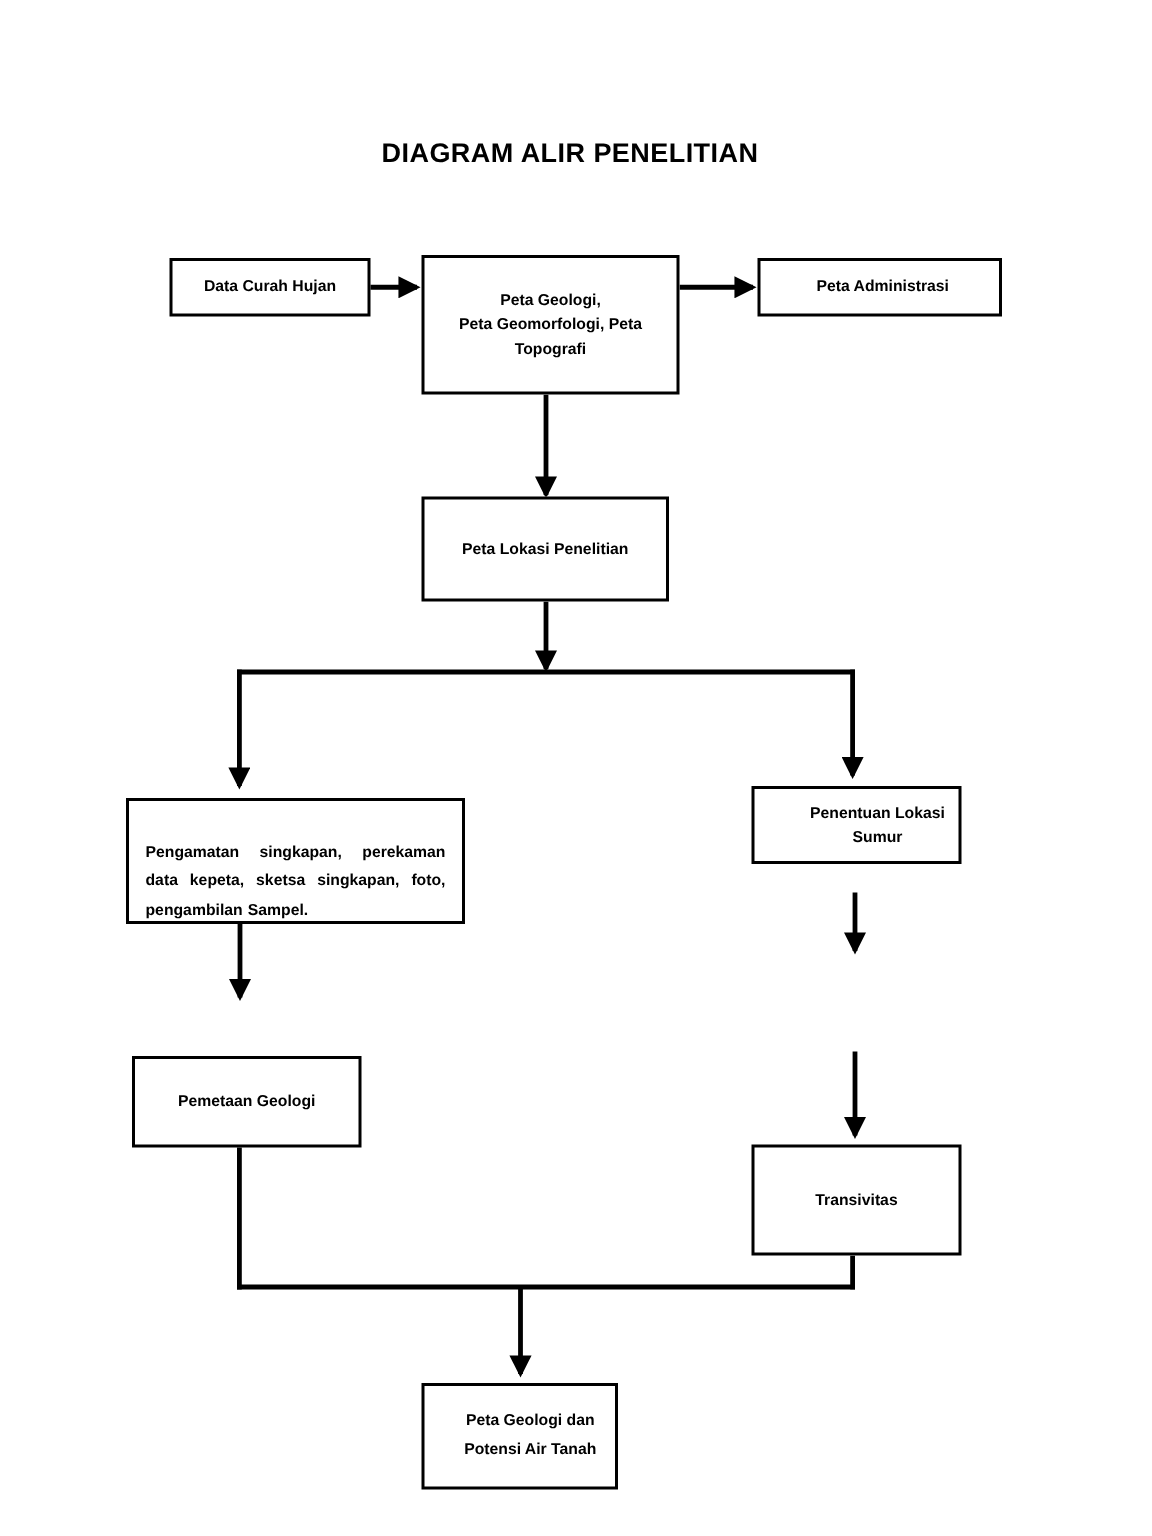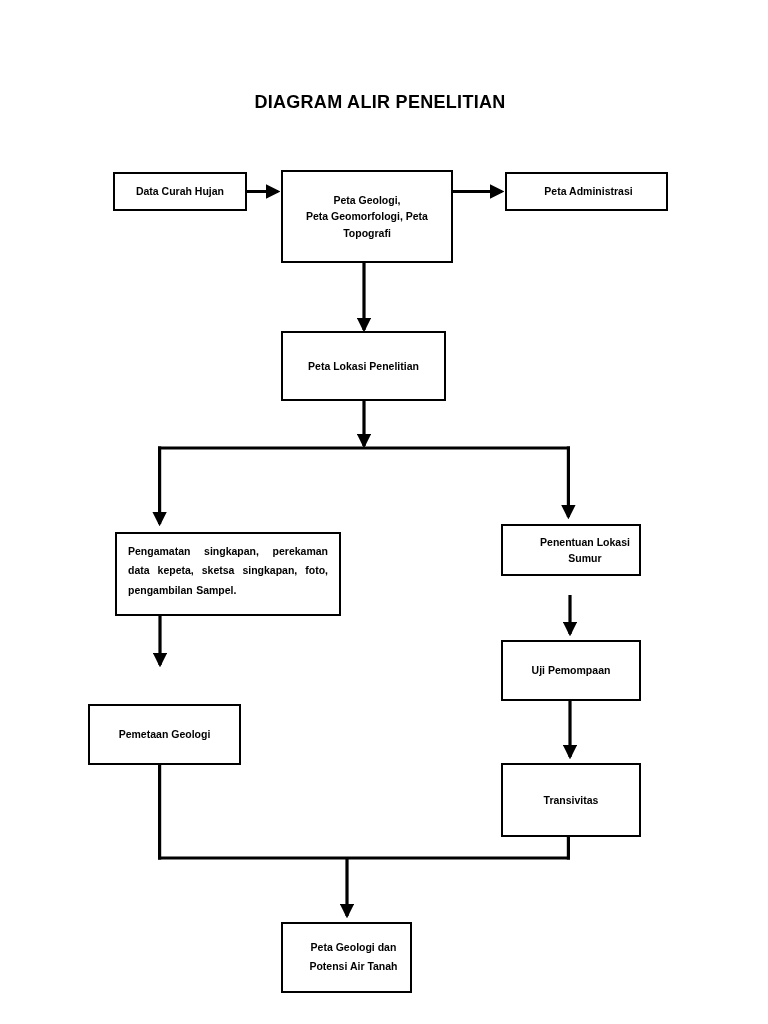--- a/index.html
+++ b/index.html
@@ -44,24 +44,23 @@
     text-align: center;
     padding: 2px 8px;
     white-space: pre-line;
     z-index: 3;
   }
   .node.justified {
     display: block;
     text-align: justify;
     text-align-last: left;
     white-space: normal;
-    padding: 8px 11px 10px 11px;
+    padding: 25px 11px 10px 11px;
     line-height: 1.85;
     word-spacing: 0.5px;
-    margin-left: 31px;
   }
   .node.leftalign {
     display: block;
     text-align: left;
     white-space: pre-line;
     padding: 14px 0 0 14px;
     line-height: 1.85;
   }
   svg#wires {
     position: absolute;
@@ -120,20 +119,19 @@
 
   <div class="node" style="left:281px; top:331px; width:165px; height:70px;">Peta Lokasi Penelitian</div>
 
   <div class="node justified" style="left:84px; top:532px; width:226px; height:84px;">Pengamatan singkapan, perekaman data kepeta, sketsa singkapan, foto, pengambilan Sampel.</div>
 
   <div class="node" style="left:501px; top:524px; width:140px; height:52px;padding-left:36px;">Penentuan Lokasi
 Sumur</div>
 
   <div class="node" style="left:88px; top:672px; width:153px; height:61px;margin-top:32px;">Pemetaan Geologi</div>
 
-  <div class="node" style="left:501px; top:640px; width:140px; height:61px;">Uji Pemompaan</div>
 
   <div class="node" style="left:501px; top:763px; width:140px; height:74px;">Transivitas</div>
 
   <div class="node leftalign" style="left:281px; top:922px; width:131px; height:71px;text-align:center;">Peta Geologi dan
 Potensi Air Tanah</div>
 
 </div>
 
 </body></html>

